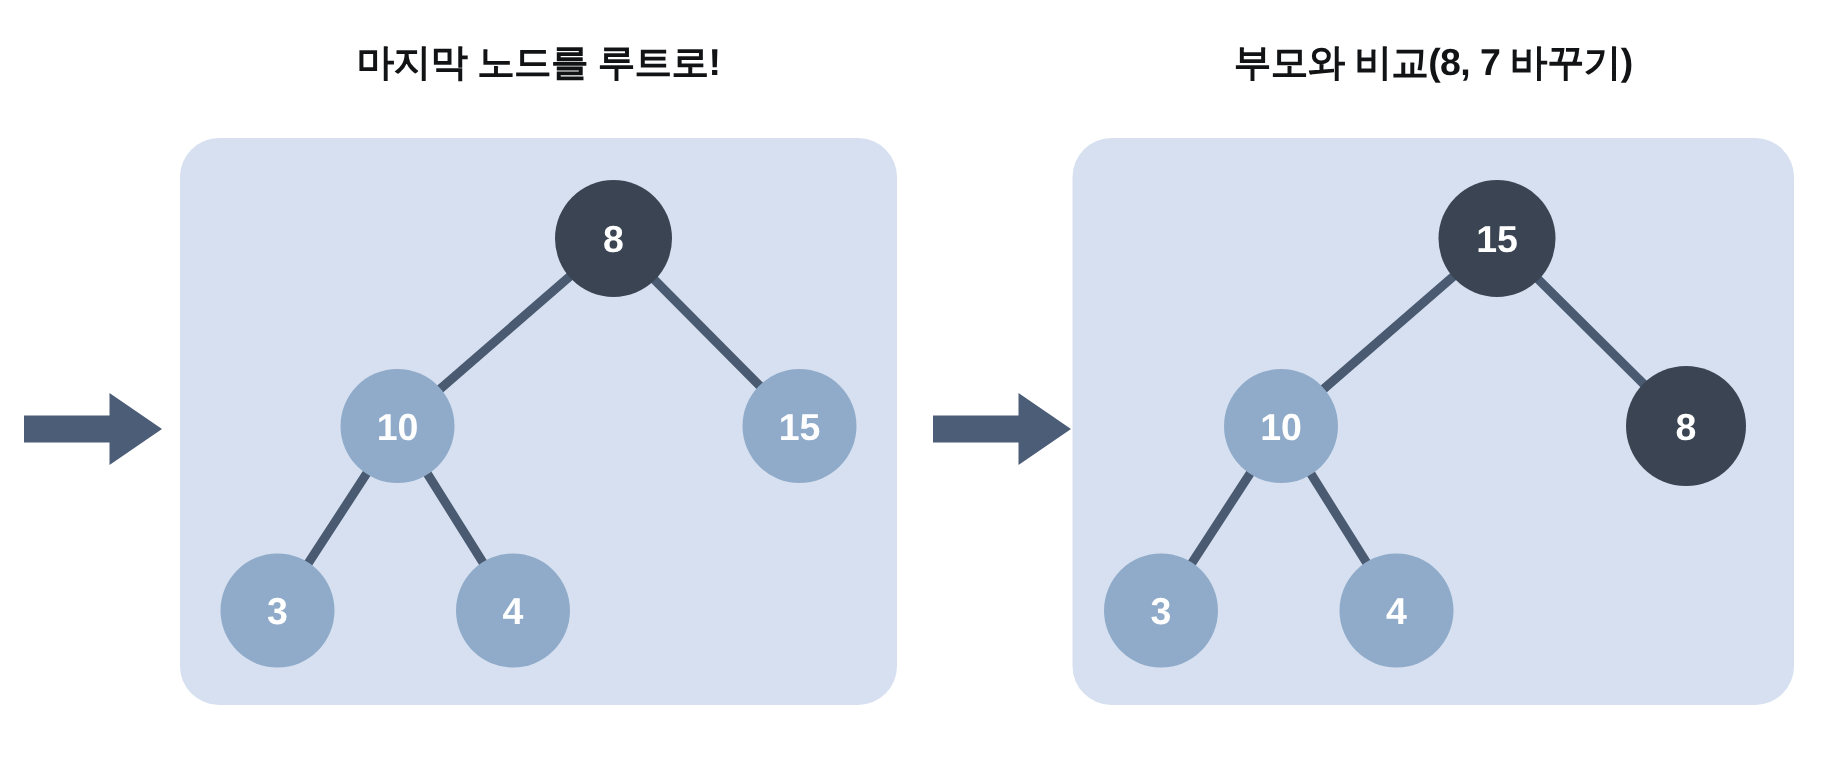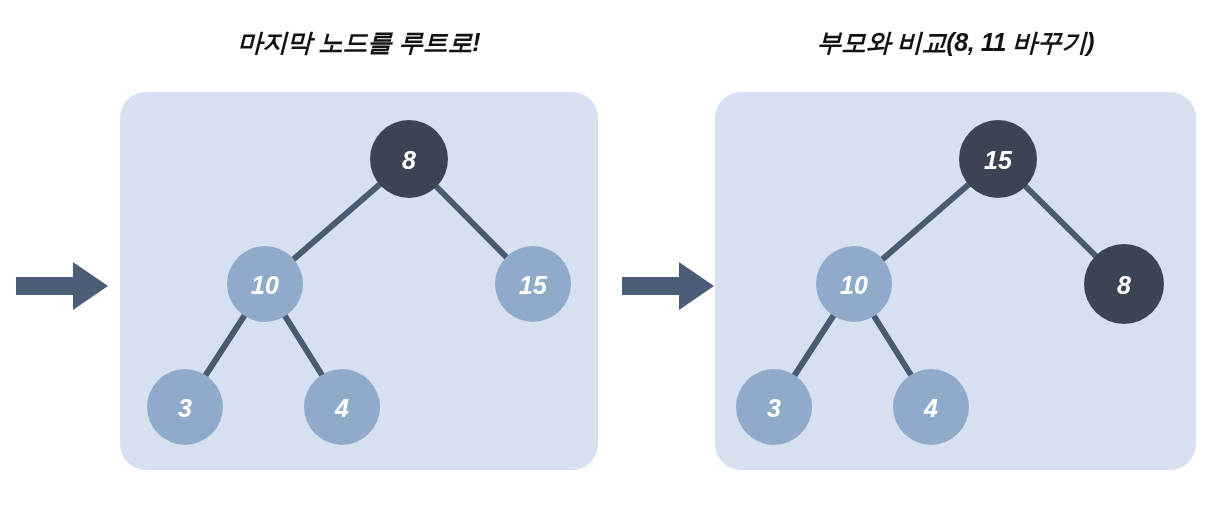--- a/index.html
+++ b/index.html
@@ -13,21 +13,20 @@
     font-family: "Liberation Sans", sans-serif;
     position: relative;
     overflow: hidden;
   }
 
   .stage {
     position: absolute;
     left: 0; top: 0;
     width: 1232px;
     height: 397px;
-    font-style: italic;
   }
 
   
   .panel-title {
     position: absolute;
     font-size: 25px;
     font-weight: 700;
     color: #111315;
     letter-spacing: -0.4px;
     white-space: nowrap;
@@ -114,21 +113,21 @@
         <circle cx="222" cy="315" r="38" fill="#90abc9"></circle>
         <text class="node-label" x="222" y="316">4</text>
       </g>
     </svg>
   </div>
 
   <svg class="arrow" id="arrow-2" viewBox="0 0 92 48">
     <path d="M0 15 H57 V0 L92 24 L57 48 V33 H0 Z" fill="#4c5d77"></path>
   </svg>
 
-  <div class="panel-title" id="title-right">부모와 비교(8, 11 바꾸기)</div>
+  <div class="panel-title" id="title-right">부모와 비교(8, 7 바꾸기)</div>
 
   <div class="panel" id="panel-right">
     <svg class="panel-svg" viewBox="0 0 481 378">
       <g>
         <line x1="283" y1="67" x2="139" y2="192" stroke="#4a5a70" stroke-width="6" stroke-linecap="round"></line>
         <line x1="283" y1="67" x2="409" y2="192" stroke="#4a5a70" stroke-width="6" stroke-linecap="round"></line>
         <line x1="139" y1="192" x2="59" y2="315" stroke="#4a5a70" stroke-width="6" stroke-linecap="round"></line>
         <line x1="139" y1="192" x2="216" y2="315" stroke="#4a5a70" stroke-width="6" stroke-linecap="round"></line>
       </g>
       <g>

